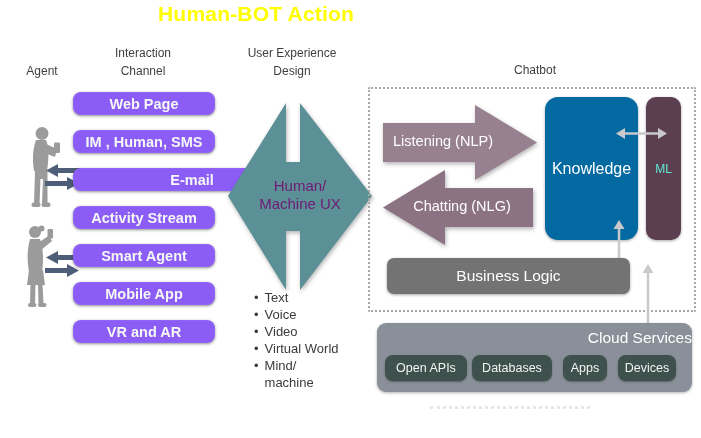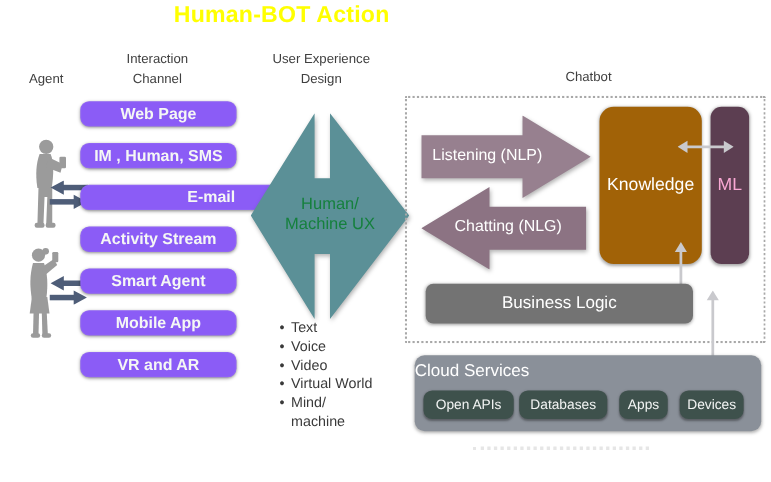--- a/index.html
+++ b/index.html
@@ -10,44 +10,44 @@
 
   .title{left:158px;top:2px;width:340px;text-align:left;font-size:21px;font-weight:bold;
          color:#ffff00;letter-spacing:.2px;}
 
   .hdr{text-align:center;color:#3f3f3f;font-size:12px;line-height:18px;}
 
   .chan-btn{left:73px;width:142px;height:23px;background:#8b5cf6;border-radius:8px;
             color:#f5f7f5;font-size:14.5px;display:flex;align-items:center;justify-content:center;
             box-shadow:0 1px 3px rgba(0,0,0,.45), inset 0 0 0 1px rgba(255,255,255,.05);font-weight:bold;}
 
-  .ux-label{left:234px;top:177px;width:132px;text-align:center;color:#15803d;
+  .ux-label{left:234px;top:177px;width:132px;text-align:center;color:#701a75;
             font-size:15px;line-height:18px;}
 
   .bullets{left:254px;top:289px;width:112px;color:#3a3a3a;font-size:13px;line-height:17px;}
   .bullet-item{display:flex;}
   .bullet-item::before{content:"\2022";margin-right:6px;color:#3a3a3a;}
 
   .bot-frame{left:368px;top:87px;width:324px;height:221px;border:2px dotted #a8a8a8;border-radius:2px;}
 
   .arrow-text{position:absolute;color:#fff;font-size:14.5px;text-align:center;}
 
-  .knowledge{left:545px;top:97px;width:93px;height:143px;background:#a16207;border-radius:13px;
+  .knowledge{left:545px;top:97px;width:93px;height:143px;background:#0369a1;border-radius:13px;
              color:#fff;font-size:16px;display:flex;align-items:center;justify-content:center;
              box-shadow:0 1px 3px rgba(0,0,0,.35);}
   .ml{left:646px;top:97px;width:35px;height:143px;background:#5c3e51;border-radius:10px;
-      color:#f9a8d4;font-size:16px;display:flex;align-items:center;justify-content:center;
+      color:#5eead4;font-size:12px;display:flex;align-items:center;justify-content:center;
       box-shadow:0 1px 3px rgba(0,0,0,.35);}
   .bizlogic{left:387px;top:258px;width:243px;height:36px;background:#737373;border-radius:7px;
             color:#fff;font-size:15.5px;display:flex;align-items:center;justify-content:center;
             box-shadow:0 1px 3px rgba(0,0,0,.35);}
 
   .cloud{left:377px;top:323px;width:315px;height:69px;background:#8a9099;border-radius:9px;
          box-shadow:0 1px 3px rgba(0,0,0,.3);}
-  .cloud-title{left:377px;top:329px;width:315px;text-align:left;color:#fff;font-size:15.5px;}
+  .cloud-title{left:377px;top:329px;width:315px;text-align:right;color:#fff;font-size:15.5px;}
   .cloud-chip{top:355px;height:26px;background:#3e514c;border-radius:8px;color:#f2f4f3;
               font-size:12.5px;display:flex;align-items:center;justify-content:center;
               box-shadow:0 1px 2px rgba(0,0,0,.35);}
 
   .shadowed{filter:drop-shadow(1px 2px 2px rgba(0,0,0,.30));}
   .ghost{left:430px;top:406px;width:160px;height:0;border-top:3px dotted rgba(140,140,140,.22);}
 </style>
 </head>
 <body>
 

